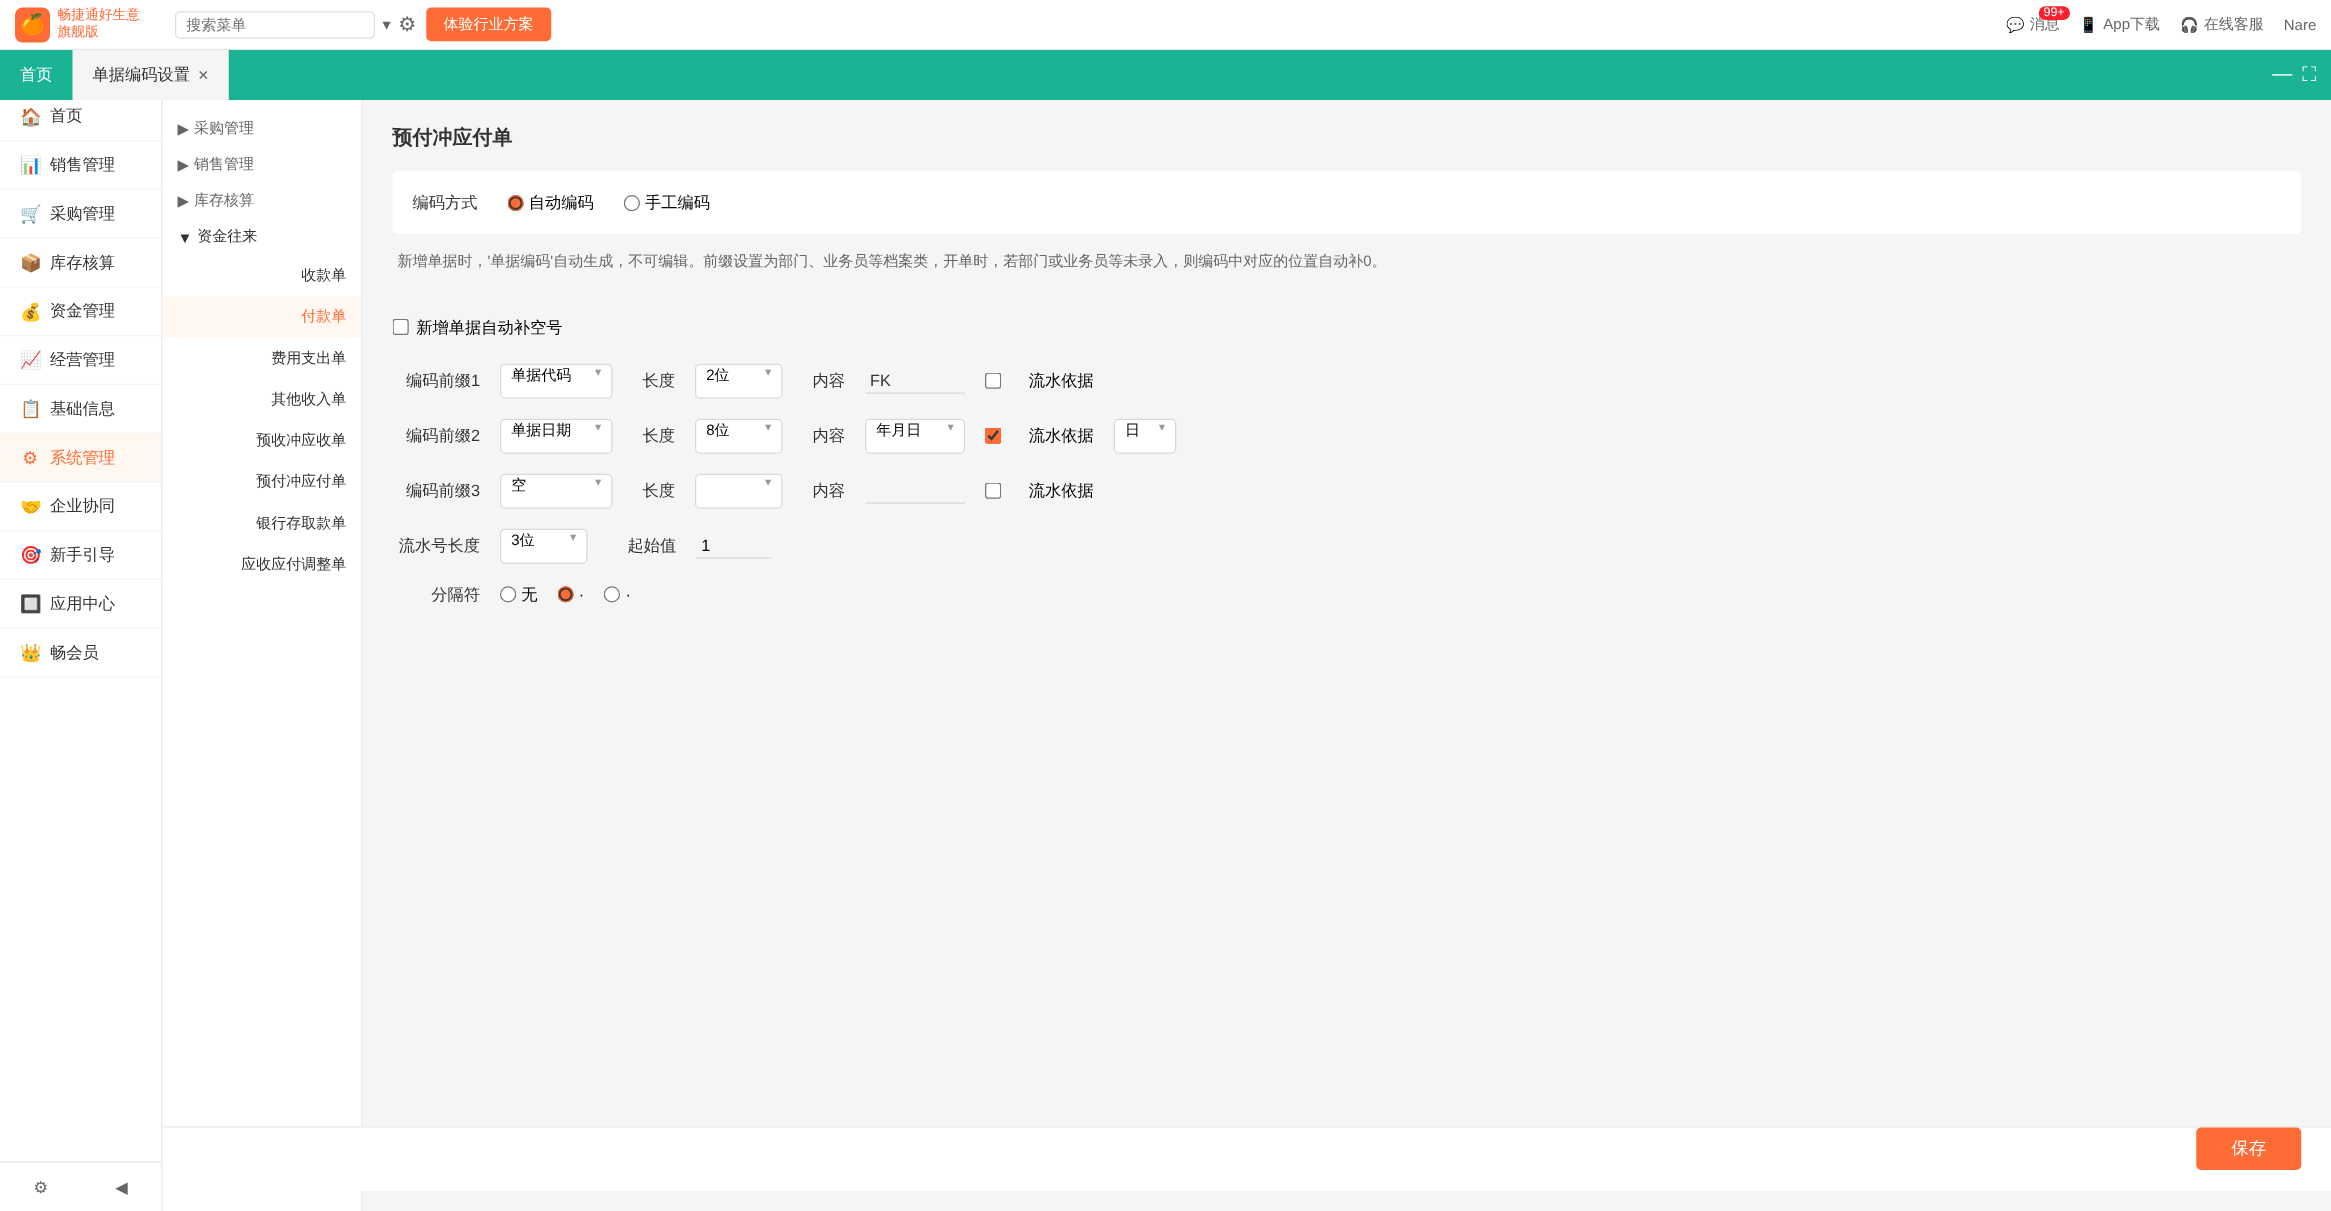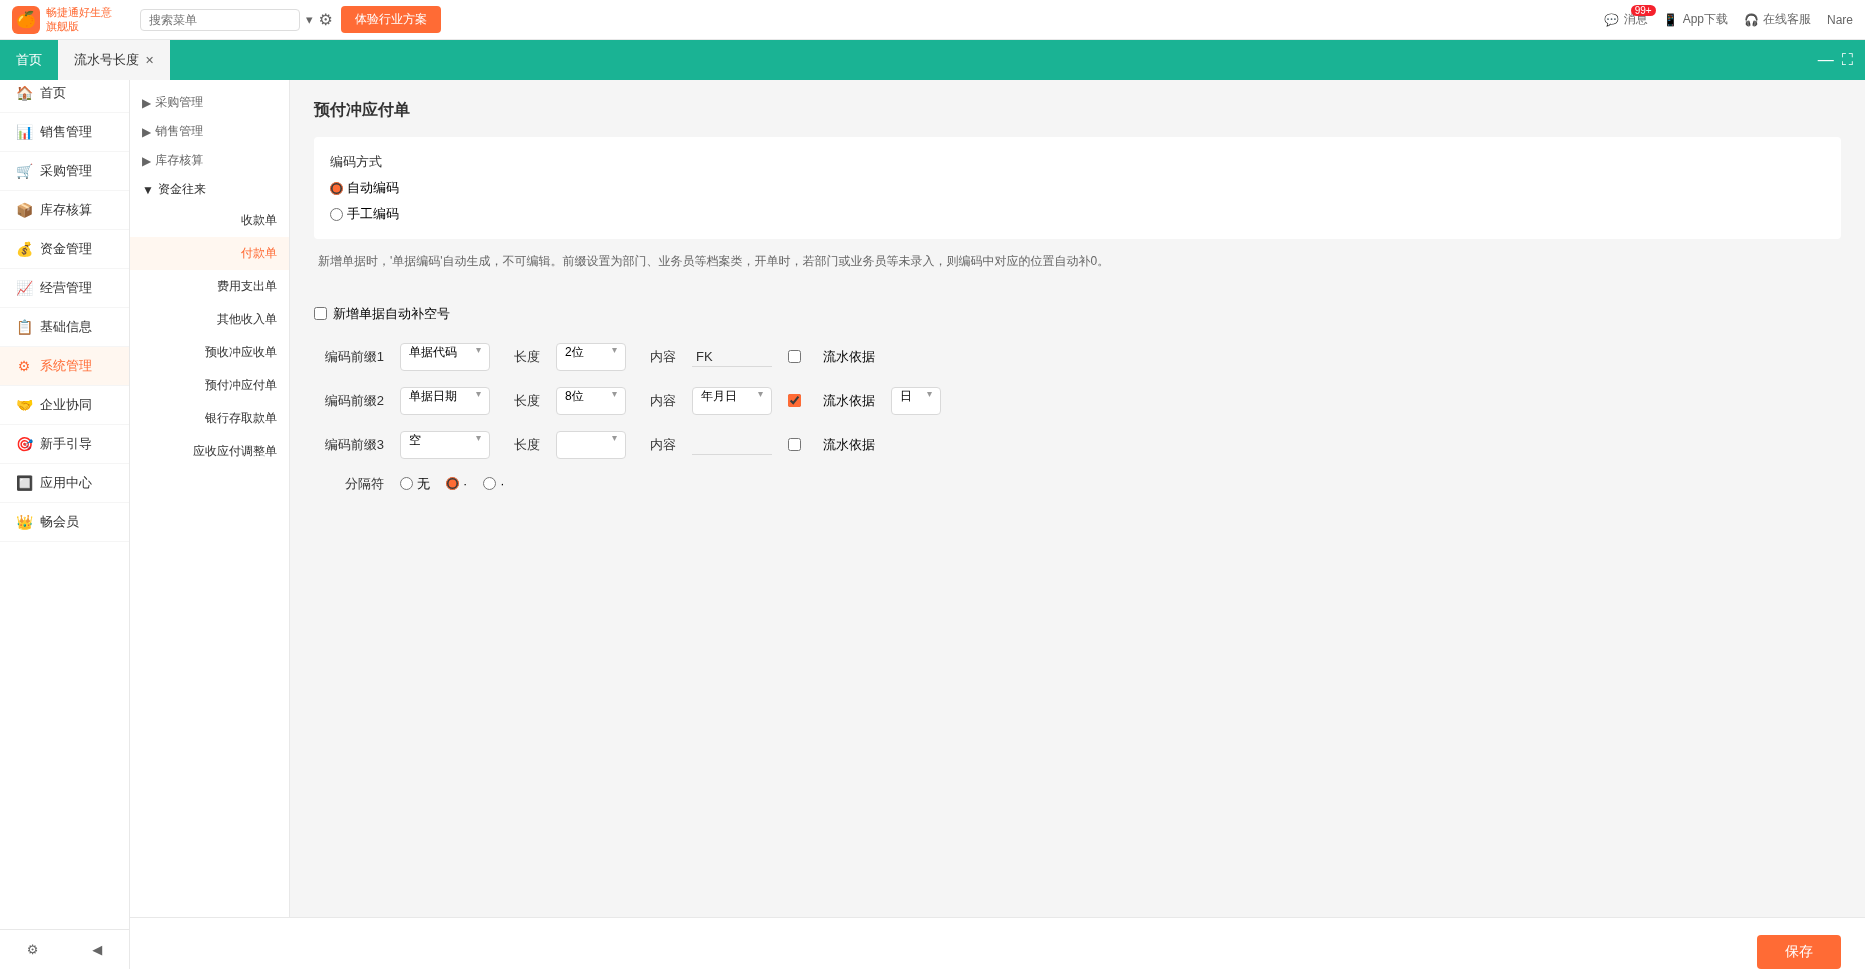--- a/index.html
+++ b/index.html
@@ -152,24 +152,23 @@
 
     
     .section-card {
       background: #fff;
       border-radius: 4px;
       padding: 16px;
       margin-bottom: 12px;
     }
     .code-method-row {
       display: flex;
-      align-items: flex-start;
-      gap: 8px;
+      align-items: center;
+      gap: 24px;
       margin-bottom: 0;
-      flex-direction: column;
     }
     .radio-label { display: flex; align-items: center; gap: 4px; cursor: pointer; font-size: 13px; }
     .radio-label input[type="radio"] { accent-color: #ff6b35; }
 
     .info-text {
       font-size: 12px;
       color: #666;
       margin-bottom: 32px;
       line-height: 1.8;
     }
@@ -237,28 +236,28 @@
     .serial-row {
       display: flex;
       align-items: center;
       gap: 16px;
       margin-bottom: 16px;
     }
 
     
     .bottom-bar {
       position: fixed;
-      bottom: 0;
+      bottom: 16px;
       left: 130px;
       right: 0;
       height: 52px;
       background: #fff;
       border-top: 1px solid #e8e8e8;
       display: flex;
-      align-items: flex-end;
+      align-items: flex-start;
       justify-content: flex-end;
       padding: 0 24px;
     }
     .save-btn {
       background: #ff6b35;
       color: white;
       border: none;
       border-radius: 4px;
       padding: 8px 28px;
       font-size: 14px;
@@ -326,21 +325,21 @@
       <span style="color:#666;font-size:12px;">Nare</span>
     </div>
   </div>
 </div>
 
 <div class="tabbar">
   <div class="tab-item">
     <span>首页</span>
   </div>
   <div class="tab-item active">
-    <span>流水号长度</span>
+    <span>单据编码设置</span>
     <span class="tab-close">✕</span>
   </div>
   <div class="tabbar-actions">
     <button class="tabbar-action-btn">—</button>
     <button class="tabbar-action-btn">⛶</button>
   </div>
 </div>
 
 <div class="sidebar">
   <div class="sidebar-search">
@@ -504,20 +503,28 @@
         <span></span>
       </div>
       <span class="content-label">内容</span>
       <input class="content-value" type="text" value="" style="width: 80px;">
       <label class="checkbox-label">
         <input type="checkbox" style="">
         <span>流水依据</span>
       </label>
     </div>
 
+    <div class="serial-row">
+      <span class="form-label">流水号长度</span>
+      <div class="dropdown-fake" style="min-width: 70px; justify-content: space-between;">
+        <span>3位</span>
+      </div>
+      <span style="font-size:13px;color:#333;margin-left:16px;">起始值</span>
+      <input type="text" value="1" style="border-top: none; border-right: none; border-left: none; border-image: initial; border-bottom: 1px solid rgb(217, 217, 217); width: 60px; font-size: 13px; padding: 2px 4px; background: transparent;">
+    </div>
 
     <div class="separator-row">
       <span class="form-label">分隔符</span>
       <label class="radio-label">
         <input type="radio" name="separator" style="">
         <span>无</span>
       </label>
       <label class="radio-label">
         <input type="radio" name="separator" checked="" style="">
         <span>·</span>

